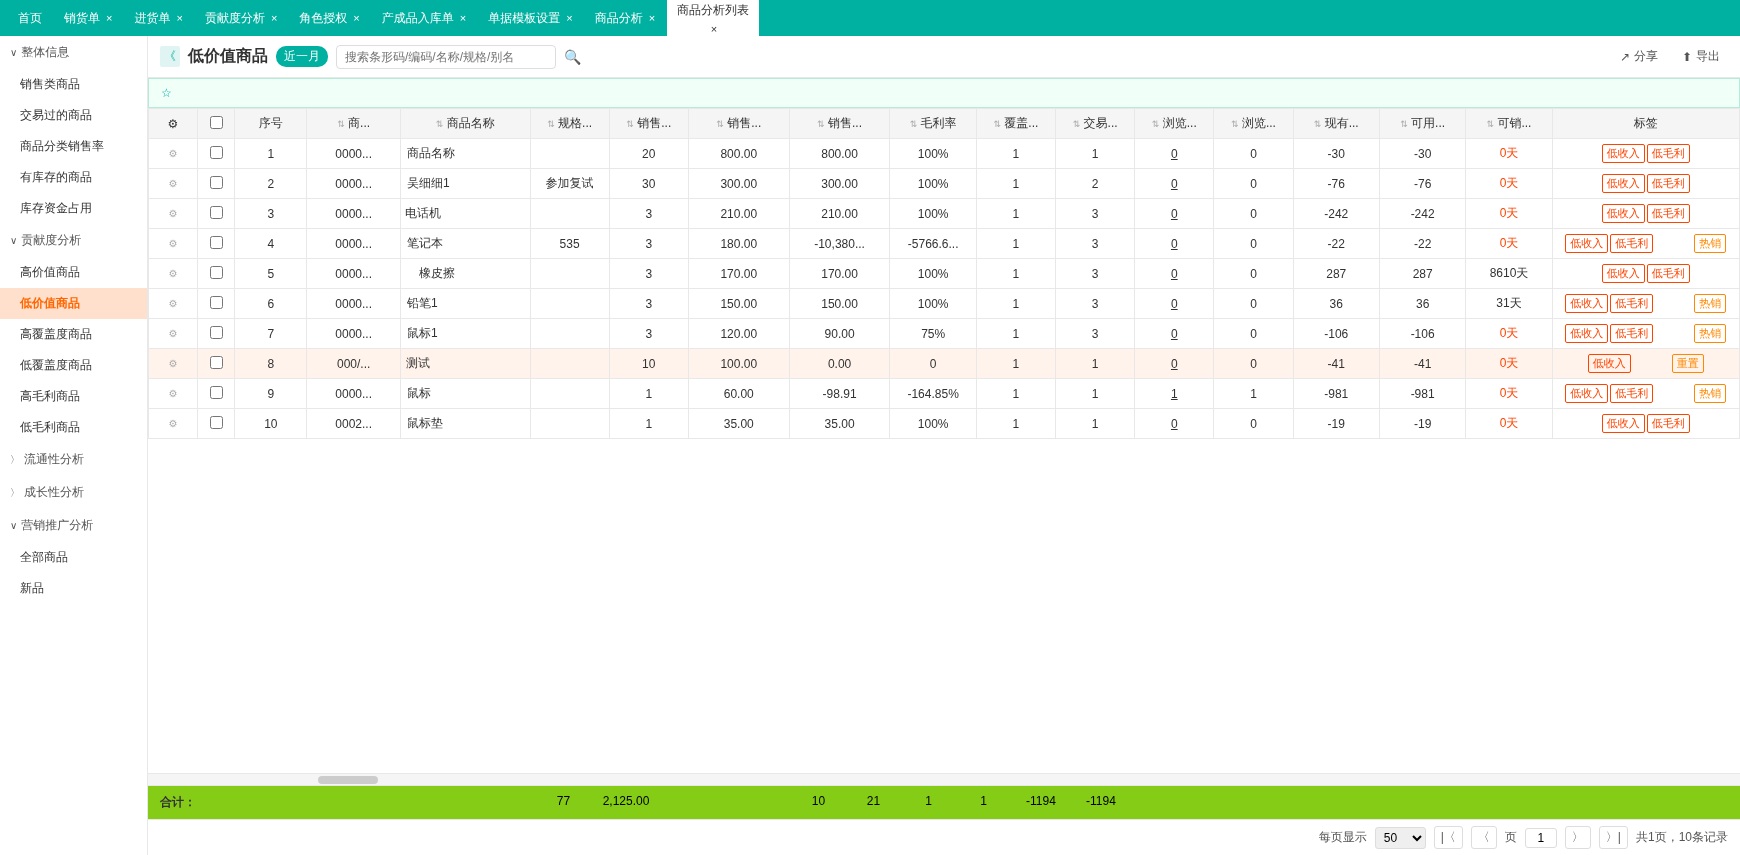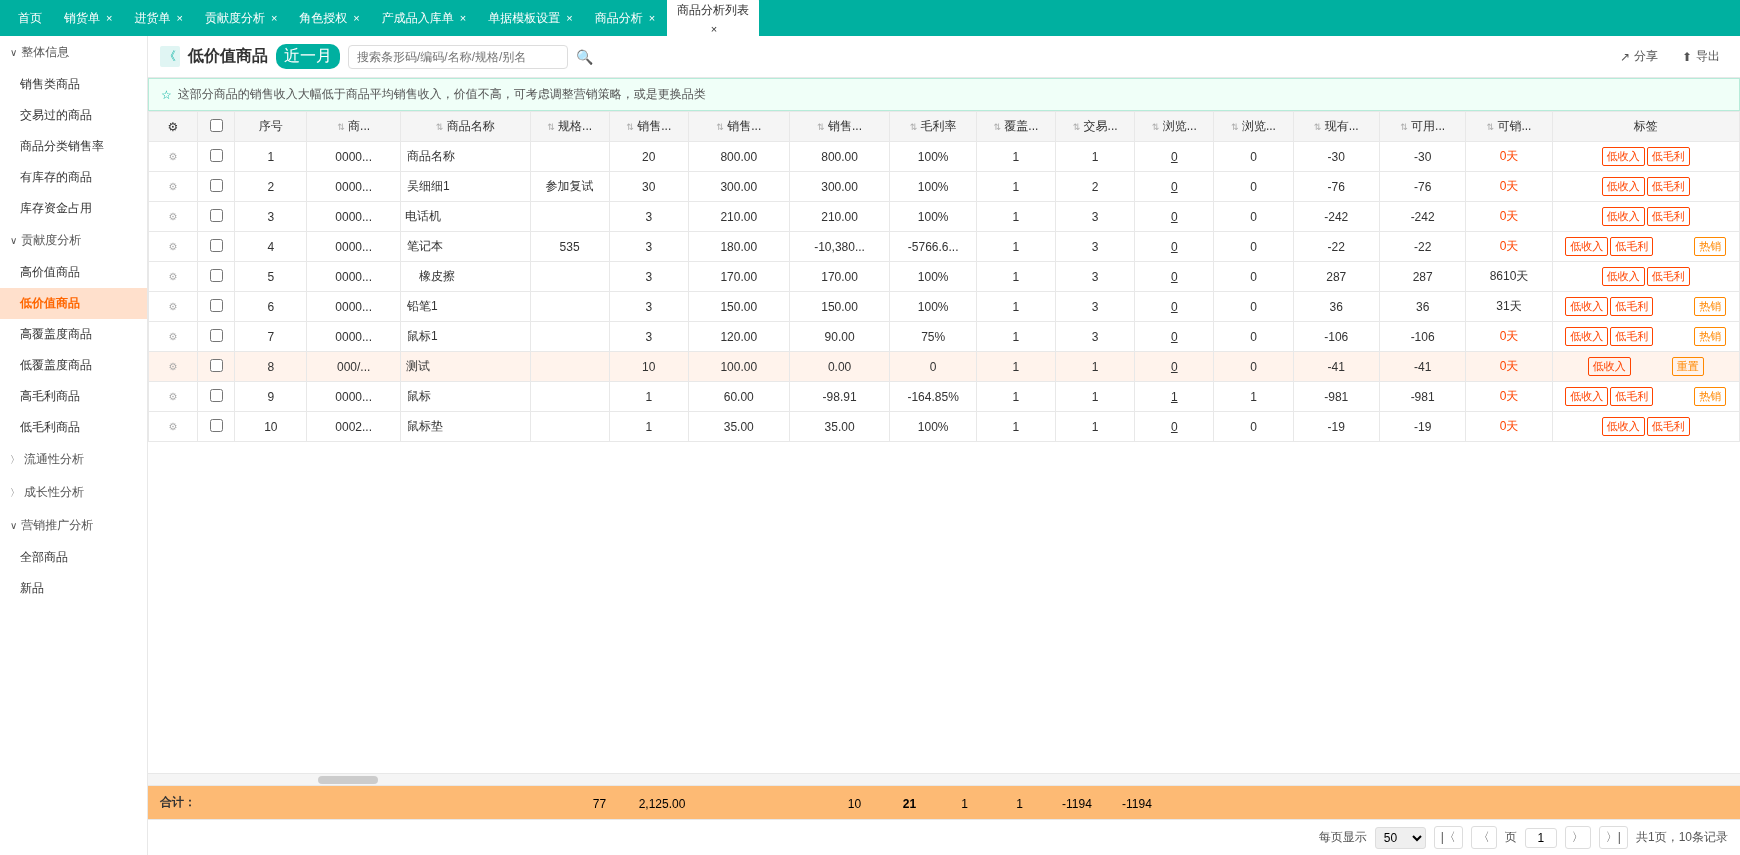--- a/index.html
+++ b/index.html
@@ -81,21 +81,21 @@
     .page-title {
       font-size: 16px;
       font-weight: bold;
       color: #333;
     }
     .time-badge {
       background: #00b0a0;
       color: #fff;
       padding: 2px 8px;
       border-radius: 10px;
-      font-size: 16px;
+      font-size: 12px;
     }
     .search-box {
       border: 1px solid #ddd;
       border-radius: 4px;
       padding: 4px 8px;
       width: 220px;
       color: #999;
       outline: none;
     }
     .search-icon { color: #00b0a0; font-size: 14px; cursor: pointer; }
@@ -168,27 +168,26 @@
       margin: 0 1px;
     }
     .tag-red { color: #ff4400; border: 1px solid #ff4400; }
     .tag-orange { color: #ff8800; border: 1px solid #ff8800; margin-left: 40px; }
     .link-underline { text-decoration: underline; color: #333; cursor: pointer; }
     .zero-days { color: #ff4400; }
     .normal-days { color: #333; }
 
     
     .footer-bar {
-      background: #fdba74;
+      background: #84cc16;
       border-top: 1px solid #e8e8e8;
       padding: 8px 12px;
       display: flex;
-      align-items: flex-end;
+      align-items: flex-start;
       flex-shrink: 0;
-      gap: 36px;
     }
     .footer-label { color: #333; font-weight: bold; margin-right: 20px; }
 
     
     .pagination-bar {
       background: #fff;
       border-top: 1px solid #e8e8e8;
       padding: 6px 12px;
       display: flex;
       align-items: center;
@@ -369,21 +368,20 @@
         </div>
         <div class="action-btn">
           <span>⬆</span>
           <span>导出</span>
         </div>
       </div>
     </div>
 
     <div class="alert-bar">
       <span class="alert-icon">☆</span>
-      <span>这部分商品的销售收入大幅低于商品平均销售收入，价值不高，可考虑调整营销策略，或是更换品类</span>
     </div>
 
     <div class="table-wrapper">
       <table>
         <thead>
           <tr>
             <th style="width:34px">⚙</th>
             <th style="width:26px"><input type="checkbox" style=""></th>
             <th style="width:50px">序号</th>
             <th style="width:65px"><span class="sort-icon">⇅</span> <span>商...</span></th>
@@ -619,21 +617,21 @@
         <span style="width:26px"></span>
         <span style="width:50px"></span>
         <span style="width:65px"></span>
         <span style="width:90px"></span>
         <span style="width:55px"></span>
         <span style="width:55px; text-align:center;">77</span>
         <span style="width:70px; text-align:center;">2,125.00</span>
         <span style="width:70px"></span>
         <span style="width:60px"></span>
         <span style="width:55px; text-align:center;">10</span>
-        <span style="width:55px; text-align:center;font-weight:bold;">21</span>
+        <span style="width:55px; text-align:center;">21</span>
         <span style="width:55px; text-align:center;">1</span>
         <span style="width:55px; text-align:center;">1</span>
         <span style="width:60px; text-align:center;">-1194</span>
         <span style="width:60px; text-align:center;">-1194</span>
         <span style="width:60px"></span>
         <span style="width:130px"></span>
       </div>
     </div>
 
     <div class="pagination-bar">

